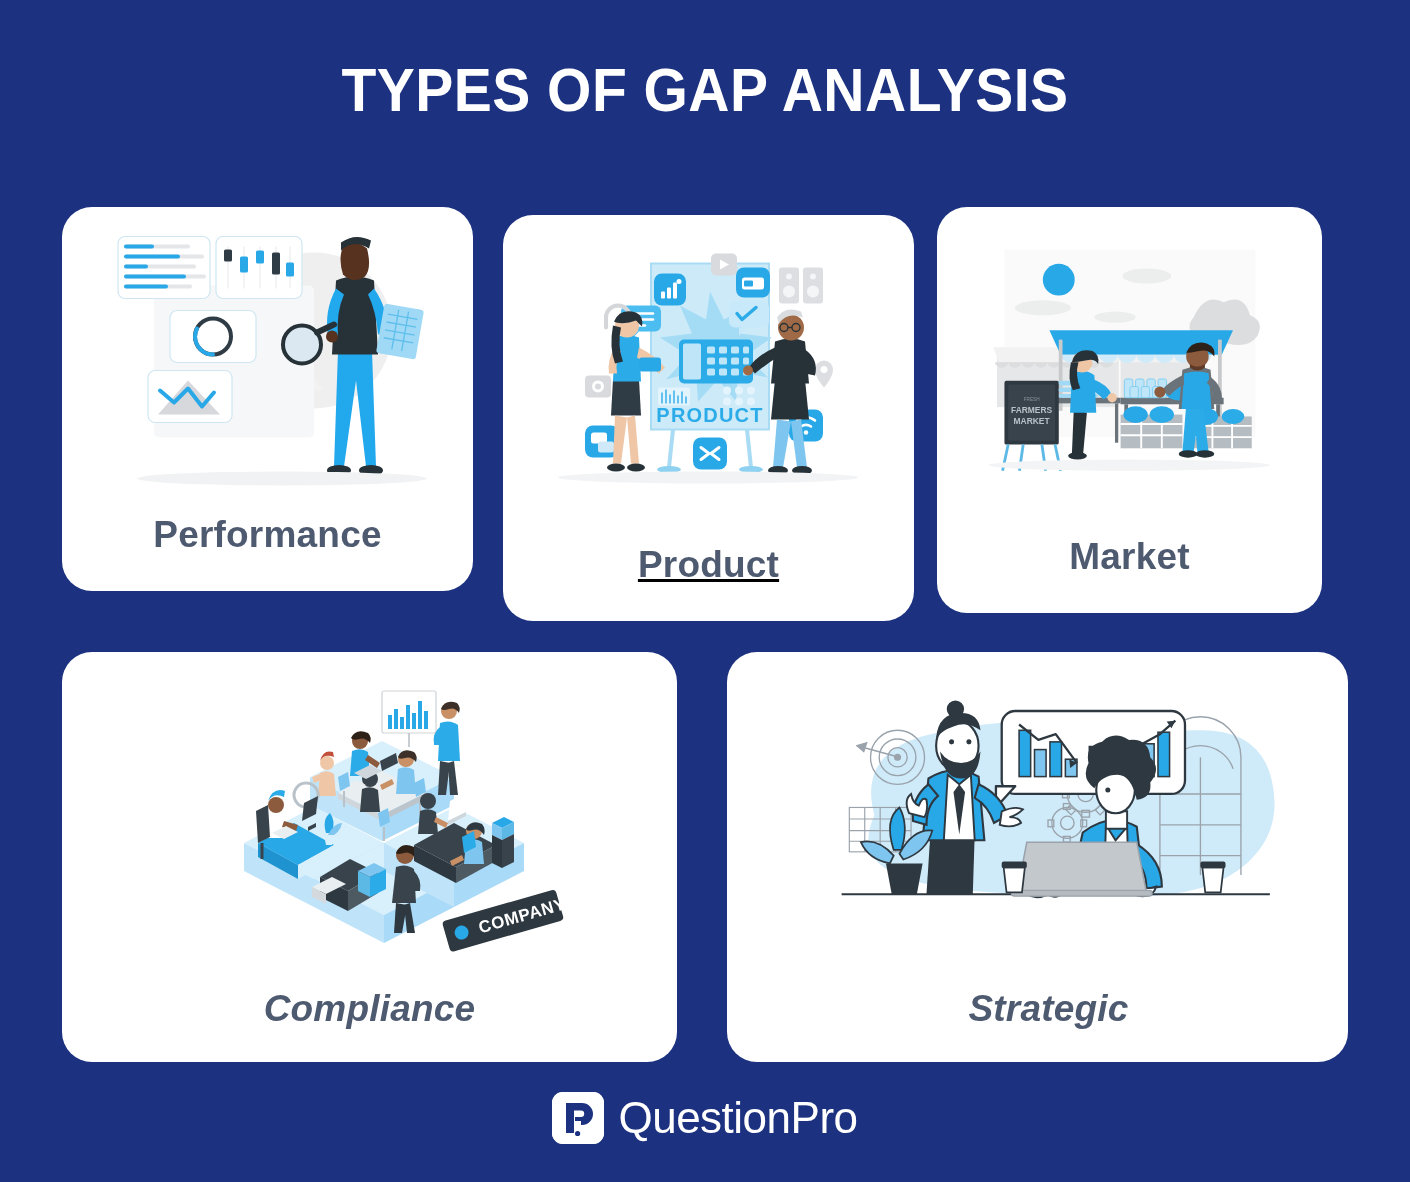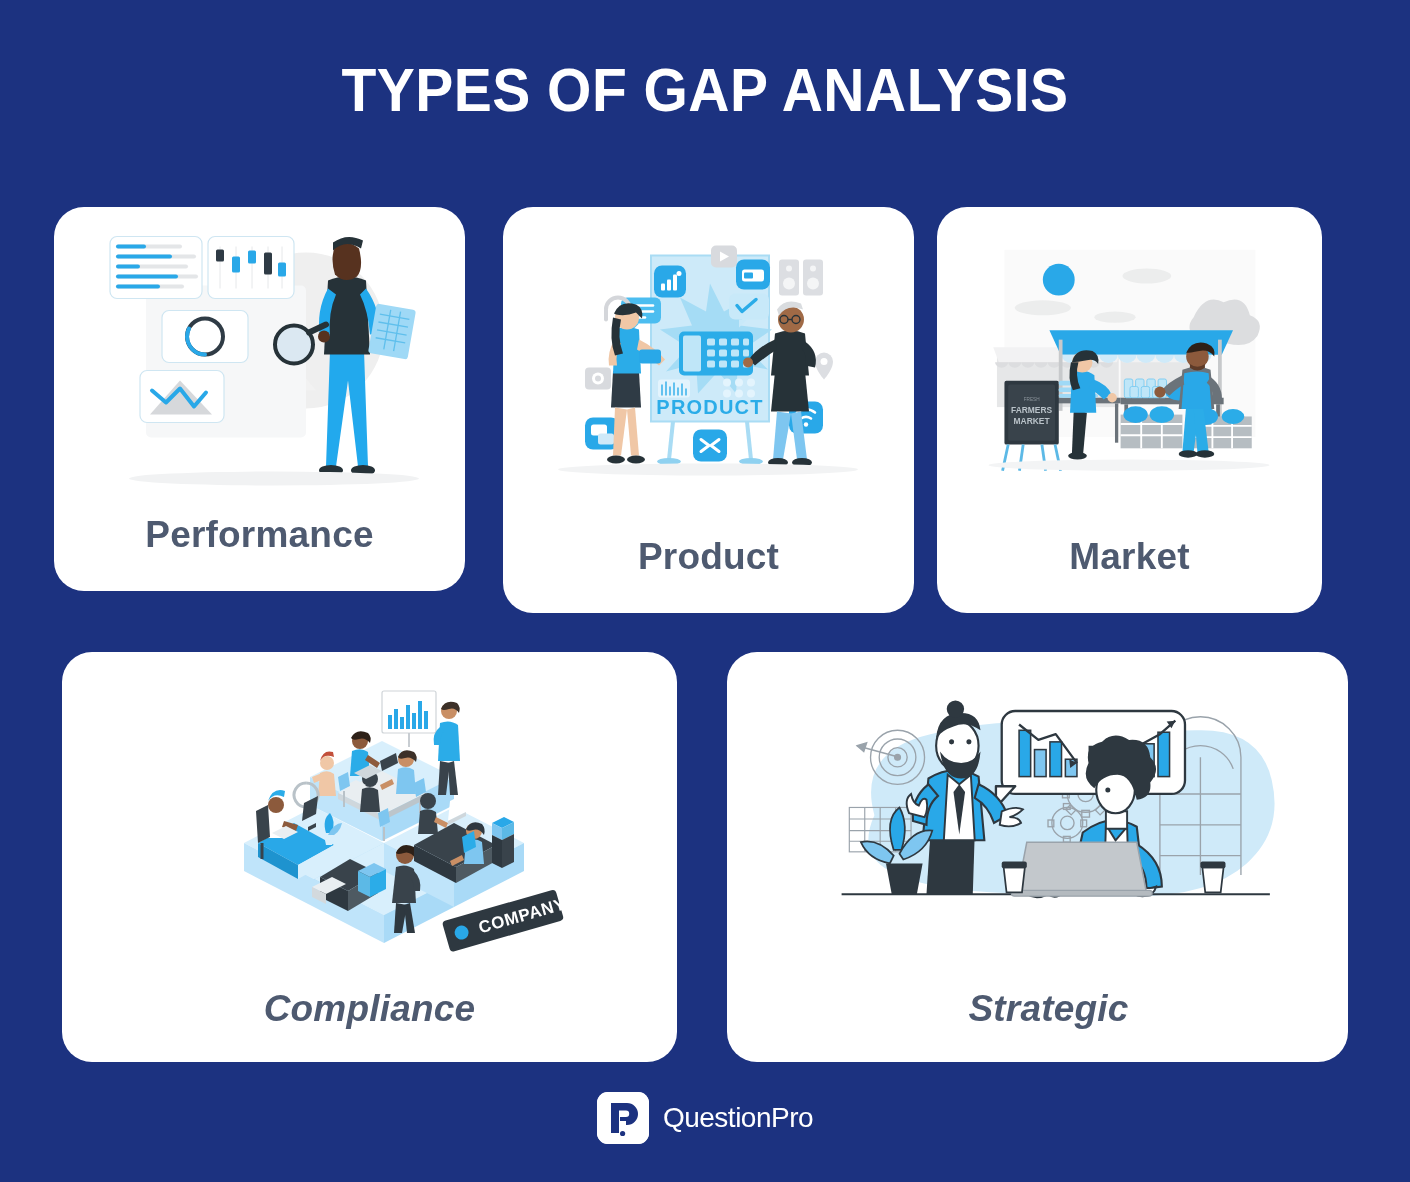--- a/index.html
+++ b/index.html
@@ -51,22 +51,22 @@
   .card-label {
     color: #4e5a70;
     font-size: 37px;
     font-weight: 700;
     letter-spacing: 0.2px;
     text-align: center;
     width: 100%;
   }
 
   
-  #card-performance { left: 54px;  top: 207px; width: 411px; height: 384px; }
-  #card-product     { left: 503px; top: 207px; width: 411px; height: 406px; }
+  #card-performance { left: 62px;  top: 207px; width: 411px; height: 384px; }
+  #card-product     { left: 503px; top: 215px; width: 411px; height: 406px; text-decoration: underline; }
   #card-market      { left: 937px; top: 207px; width: 385px; height: 406px; }
   #card-performance .card-label,
   #card-product .card-label,
   #card-market .card-label { margin-bottom: 35px; }
   #card-performance .art, #card-product .art, #card-market .art { height: 300px; }
 
   
   #card-compliance { left: 62px;  top: 652px; width: 615px; height: 410px; }
   #card-strategic  { left: 727px; top: 652px; width: 621px; height: 410px; padding-left: 22px; }
   #card-compliance .card-label,
@@ -86,21 +86,21 @@
   .logo-mark {
     width: 52px;
     height: 52px;
     background: #ffffff;
     border-radius: 11px;
     position: relative;
     flex: none;
   }
   .logo-word {
     color: #ffffff;
-    font-size: 28px;
+    font-size: 44px;
     font-weight: 400;
     letter-spacing: -0.5px;
     line-height: 1;
   }
 </style>
 </head>
 <body>
 
 <div class="page-title">TYPES OF GAP ANALYSIS</div>
 

